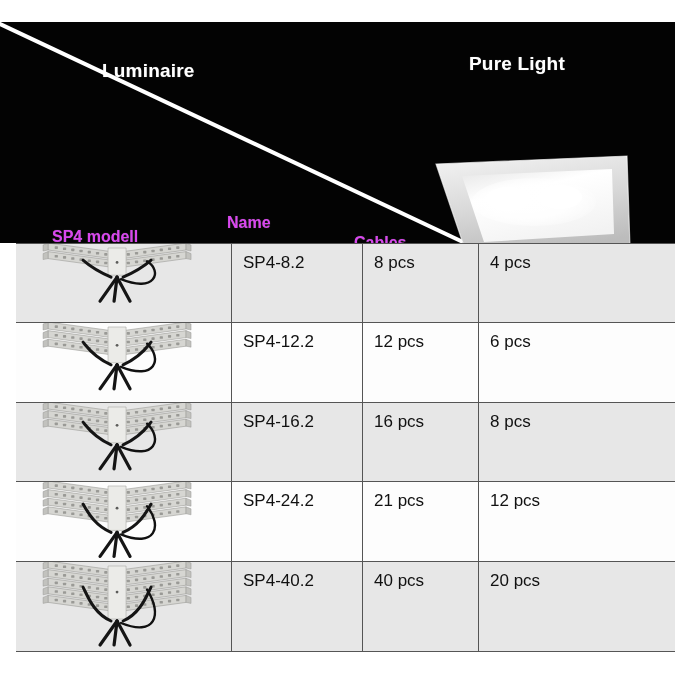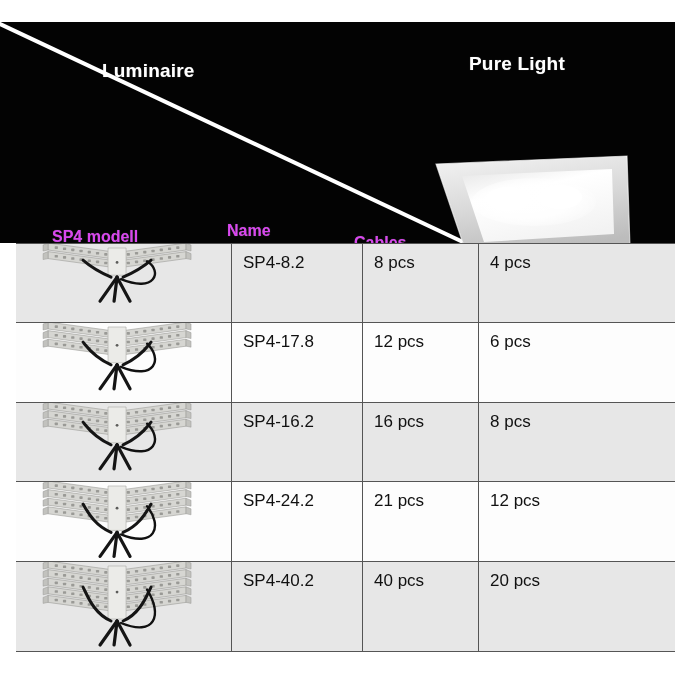--- a/index.html
+++ b/index.html
@@ -65,21 +65,21 @@
   
   .col-head {
     position: absolute;
     color: #d946ef;
     font-weight: bold;
     font-size: 16px;
     white-space: nowrap;
     text-shadow: 0 0 1px rgba(255,255,255,0.3);
   }
   .head-model  { left: 52px;  top: 206px; }
-  .head-name   { left: 227px; top: 200px; }
+  .head-name   { left: 227px; top: 192px; }
   .head-cables { left: 354px; top: 212px; }
 
   
   .photo-luminaire {
     position: absolute;
     left: 422px;
     top: 128px;
     width: 220px;
     height: 115px;
   }
@@ -317,21 +317,21 @@
                     <path d="M 101.05 41.8 L 114.05 65.8" stroke="#151515" stroke-width="3.2" fill="none" stroke-linecap="round"></path>
                     <path d="M 101.05 41.8 L 98.05 65.8" stroke="#151515" stroke-width="3.2" fill="none" stroke-linecap="round"></path>
                     <path d="M 95.05 41.8 C 77.05 33.8, 71.05 23.9, 67.05 19.13" stroke="#151515" stroke-width="3" fill="none" stroke-linecap="round"></path>
                     <path d="M 107.05 41.8 C 125.05 33.8, 131.05 23.9, 135.05 19.13" stroke="#151515" stroke-width="3" fill="none" stroke-linecap="round"></path>
                     <path d="M 105.05 43.8 C 139.05 57.8, 147.05 35.8, 131.05 20.72" stroke="#111111" stroke-width="2.4" fill="none" stroke-linecap="round"></path>
                   </g>
                 </svg>
             </div>
           </td>
           <td class="c-name">
-            <span class="cell-text">SP4-17.8</span>
+            <span class="cell-text">SP4-12.2</span>
           </td>
           <td class="c-cables">
             <span class="cell-text">12 pcs</span>
           </td>
           <td class="c-pure">
             <span class="cell-text">6 pcs</span>
           </td>
         </tr>
 
         <tr class="shaded row-r3">

